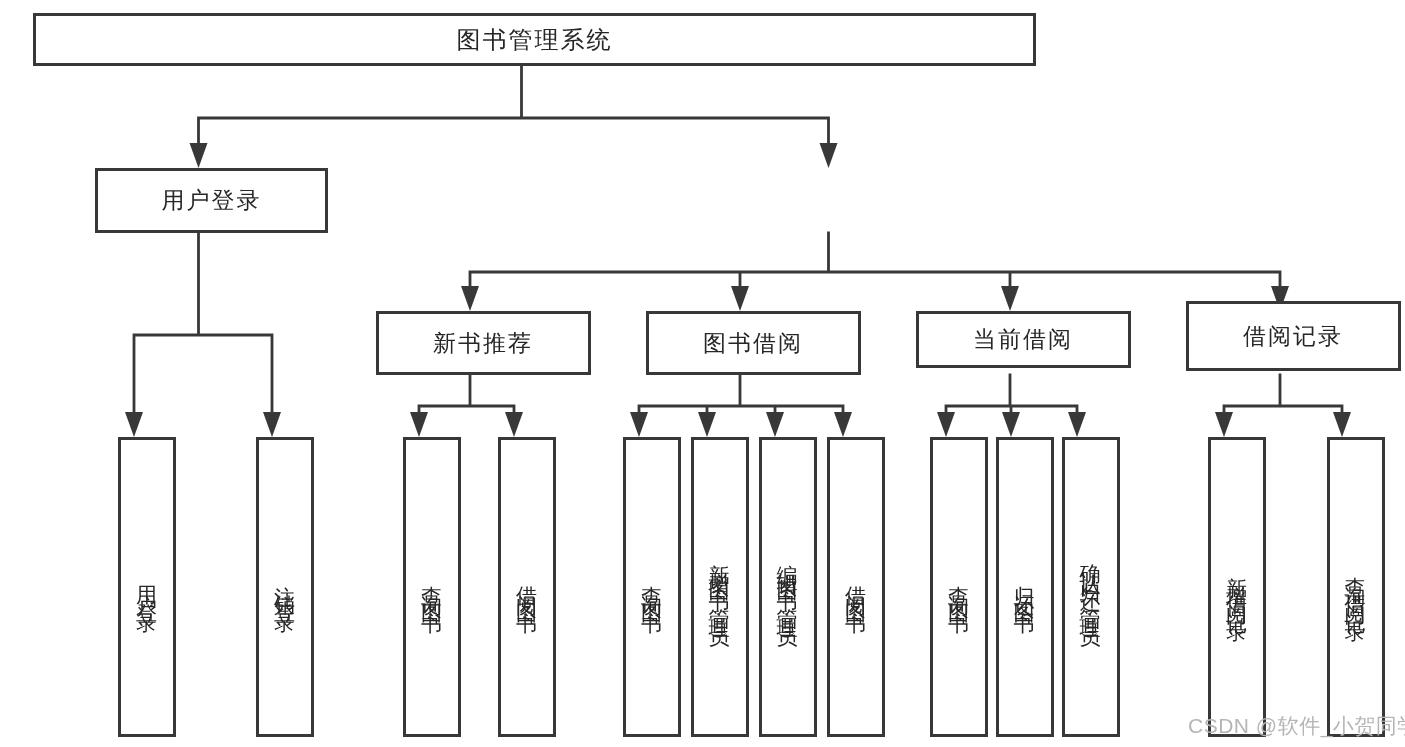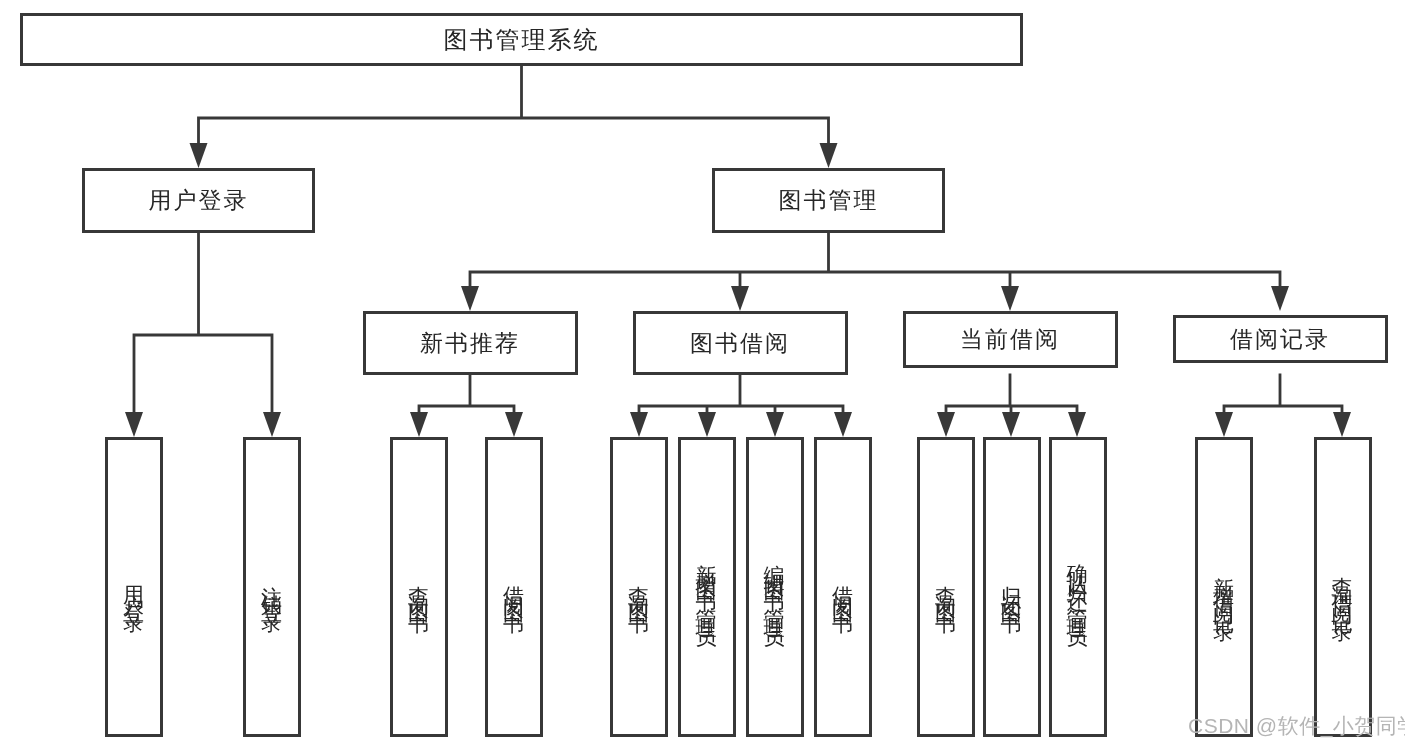--- a/index.html
+++ b/index.html
@@ -28,20 +28,21 @@
   }
   .node {
     position: absolute;
     background: var(--box-bg, #ffffff);
     border: 3px solid var(--box-border, #383838);
     display: flex;
     align-items: center;
     justify-content: center;
     color: var(--text, #262626);
     text-align: center;
+    margin-left: 13px;
   }
   .hnode {
     font-size: 24px;
     letter-spacing: 2px;
   }
   .hnode.small {
     font-size: 23px;
   }
   .vnode {
     writing-mode: vertical-rl;
@@ -106,26 +107,25 @@
     <g>
       <path d="M1280 375 V406 M1224 406 H1342 M1224 406 V412 M1342 406 V412"></path>
       <polygon points="1215,412 1233,412 1224,437"></polygon>
       <polygon points="1333,412 1351,412 1342,437"></polygon>
     </g>
   </svg>
 
   <div class="node hnode" style="left:20px; top:13px; width:1003px; height:53px;">图书管理系统</div>
 
   <div class="node hnode small" style="left:82px; top:168px; width:233px; height:65px;">用户登录</div>
-  <div class="node hnode small" style="left:712px; top:168px; width:233px; height:65px;">图书管理</div>
 
   <div class="node hnode small" style="left:632.5px; top:311px; width:215px; height:64px;">图书借阅</div>
   <div class="node hnode small" style="left:362.5px; top:311px; width:215px; height:64px;">新书推荐</div>
   <div class="node hnode small" style="left:902.5px; top:311px; width:215px; height:57px;">当前借阅</div>
-  <div class="node hnode small" style="left:1172.5px; top:315px; width:215px; height:48px;">借阅记录</div>
+  <div class="node hnode small" style="left:1172.5px; top:301px; width:215px; height:70px;">借阅记录</div>
 
   <div class="node vnode" style="left:105px; top:437px; width:58px; height:300px;">用户登录</div>
   <div class="node vnode" style="left:243px; top:437px; width:58px; height:300px;">注销登录</div>
 
   <div class="node vnode" style="left:390px; top:437px; width:58px; height:300px;">查询图书</div>
   <div class="node vnode" style="left:485px; top:437px; width:58px; height:300px;">借阅图书</div>
 
   <div class="node vnode" style="left:610px; top:437px; width:58px; height:300px;">查询图书</div>
   <div class="node vnode" style="left:677.5px; top:437px; width:58px; height:300px;">新增图书（管理员）</div>
   <div class="node vnode" style="left:745.5px; top:437px; width:58px; height:300px;">编辑图书（管理员）</div>

